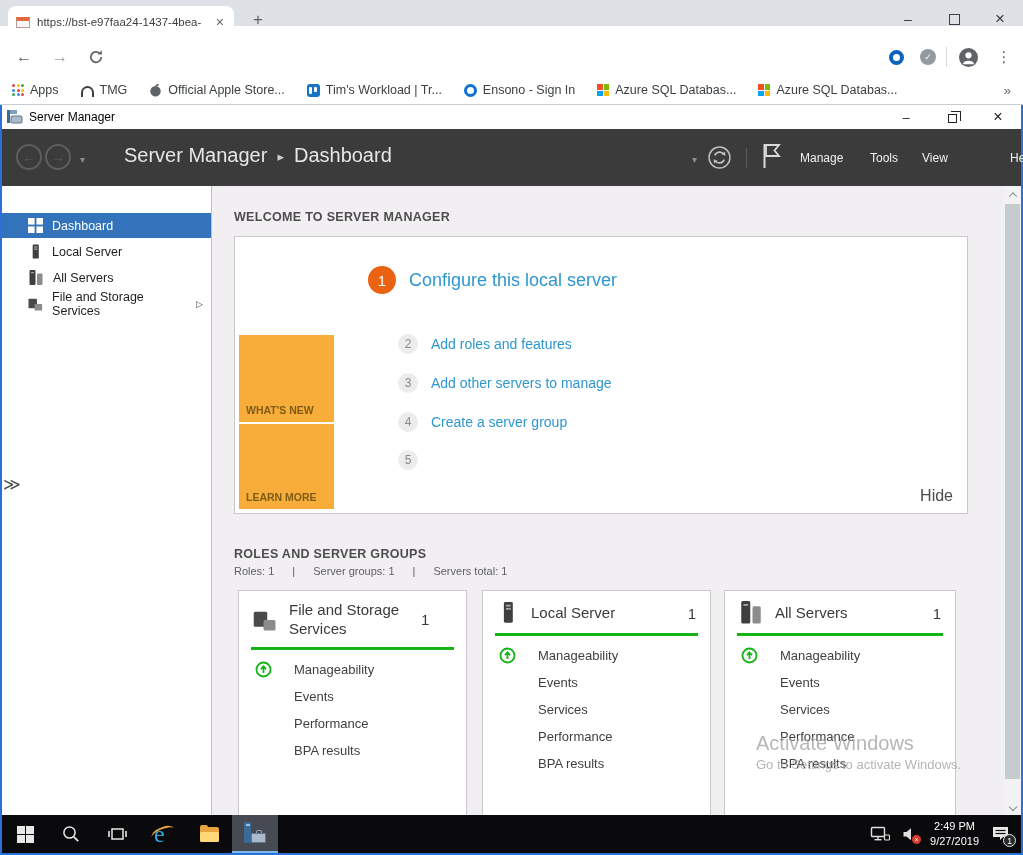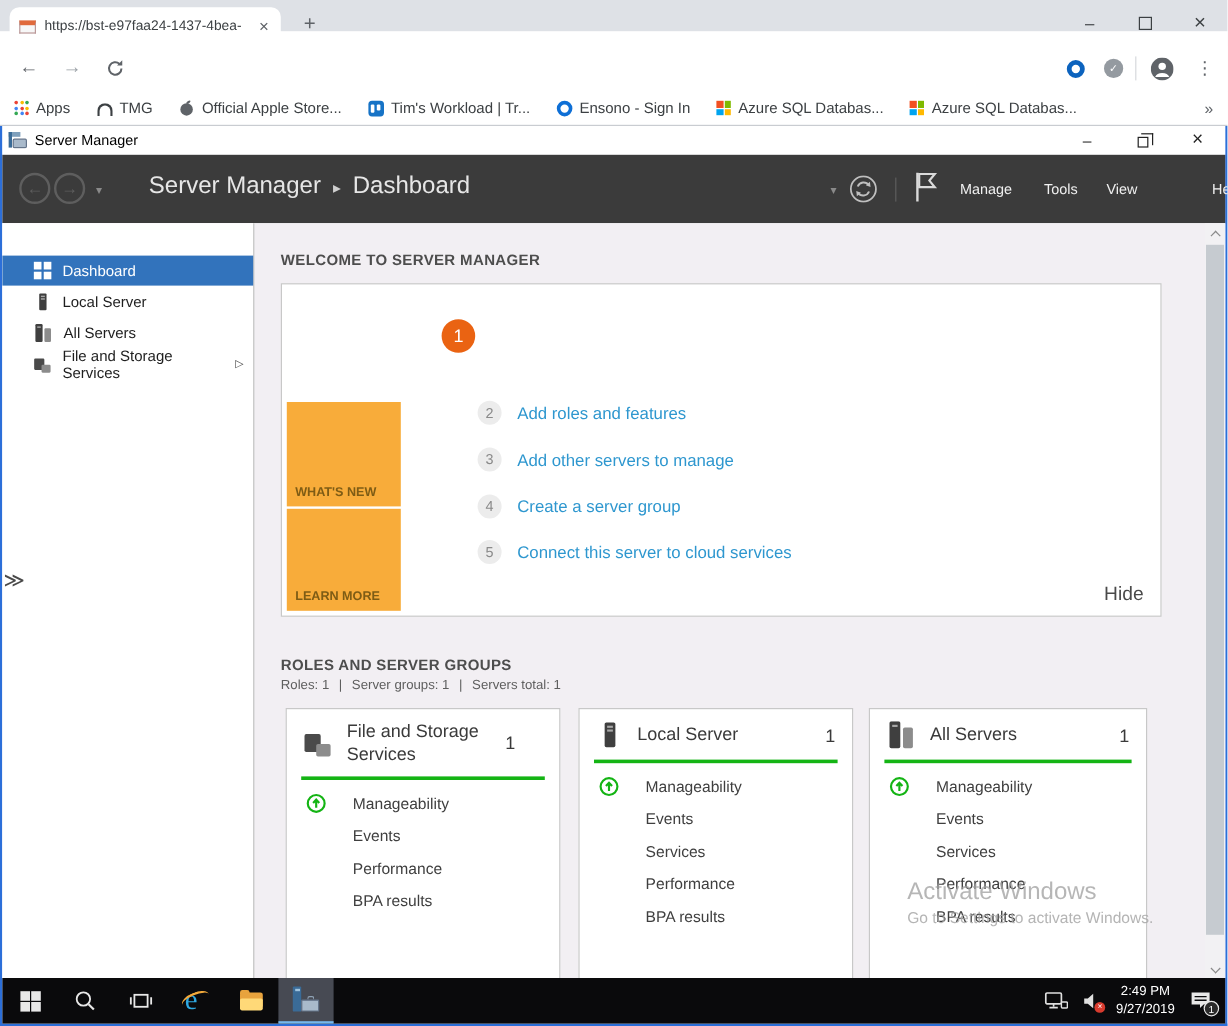--- a/index.html
+++ b/index.html
@@ -87,21 +87,21 @@
   .step { position:absolute; display:flex; align-items:center; gap:13px; }
   .step-num { border-radius:50%; display:flex; align-items:center; justify-content:center; flex:none; }
   .step1 { left:133px; top:29px; }
   .step1 .step-num { width:28px; height:28px; background:#EA6312; color:#fff; font-size:15px; }
   .step1 .step-label { font-size:18px; color:#2E97CF; }
   .step-sm .step-num { width:20px; height:20px; background:#ECECEC; color:#8A8A8A; font-size:12px; }
   .step-sm .step-label { font-size:14px; color:#2E97CF; }
   .s2 { left:163px; top:97px; } .s3 { left:163px; top:136px; } .s4 { left:163px; top:175px; } .s5 { left:163px; top:213px; }
   .hide-link { position:absolute; right:14px; bottom:8px; font-size:16px; color:#4A4A4A; }
   .roles-heading { top:361px; }
-  .roles-summary { position:absolute; left:21px; top:379px; font-size:11px; color:#5E5E5E; display:flex; gap:8px; }
+  .roles-summary { position:absolute; left:21px; top:379px; font-size:11px; color:#5E5E5E; display:flex; gap:18px; }
   .card { position:absolute; top:404px; height:230px; background:#fff; border:1px solid #C8C8C8; }
   .c1 { left:25px; width:229px; } .c2 { left:269px; width:229px; } .c3 { left:511px; width:232px; }
   .card-head { display:flex; align-items:center; padding:10px 14px 8px 14px; gap:12px; }
   .card-title { font-size:15px; color:#3A3A3A; line-height:1.25; flex:1; }
   .card-count { font-size:15px; color:#3A3A3A; }
   .card-rule { height:3px; background:#14B414; margin:0 12px; }
   .card-row { position:relative; height:27px; display:flex; align-items:center; padding-left:55px; font-size:13px; color:#3F3F3F; }
   .card-rows { padding-top:6px; }
   .mg-ic { position:absolute; left:16px; top:5px; }
   .watermark1 { position:absolute; left:543px; top:546px; font-size:20px; color:#9E9E9E; opacity:.75; }
@@ -365,36 +365,36 @@
         <div class="welcome-panel">
           <div class="tile t-wn">
               <span class="tile-label">WHAT'S NEW</span>
             </div>
           <div class="tile t-lm">
               <span class="tile-label">LEARN MORE</span>
             </div>
 
           <div class="step step1">
             <span class="step-num">1</span>
+            <span class="step-label">Configure this local server</span>
           </div>
           <div class="step step-sm s2">
             <span class="step-num">2</span>
             <span class="step-label">Add roles and features</span>
           </div>
           <div class="step step-sm s3">
             <span class="step-num">3</span>
             <span class="step-label">Add other servers to manage</span>
           </div>
           <div class="step step-sm s4">
             <span class="step-num">4</span>
             <span class="step-label">Create a server group</span>
           </div>
           <div class="step step-sm s5">
             <span class="step-num">5</span>
-            <span class="step-label">Connect this server to cloud services</span>
           </div>
           <span class="hide-link">Hide</span>
         </div>
 
         <div class="sec-heading roles-heading">ROLES AND SERVER GROUPS</div>
         <div class="roles-summary">
           <span>Roles: 1</span>
           <span>|</span>
           <span>Server groups: 1</span>
           <span>|</span>

